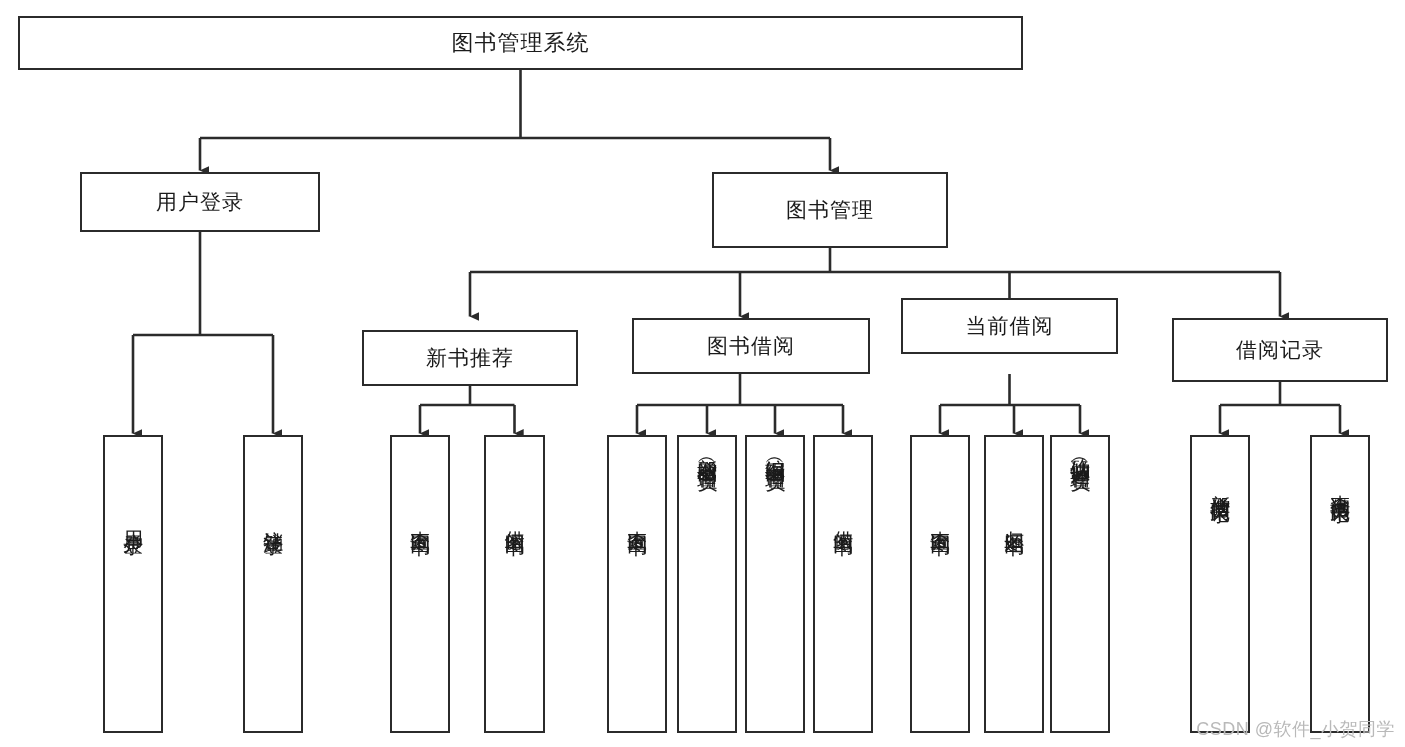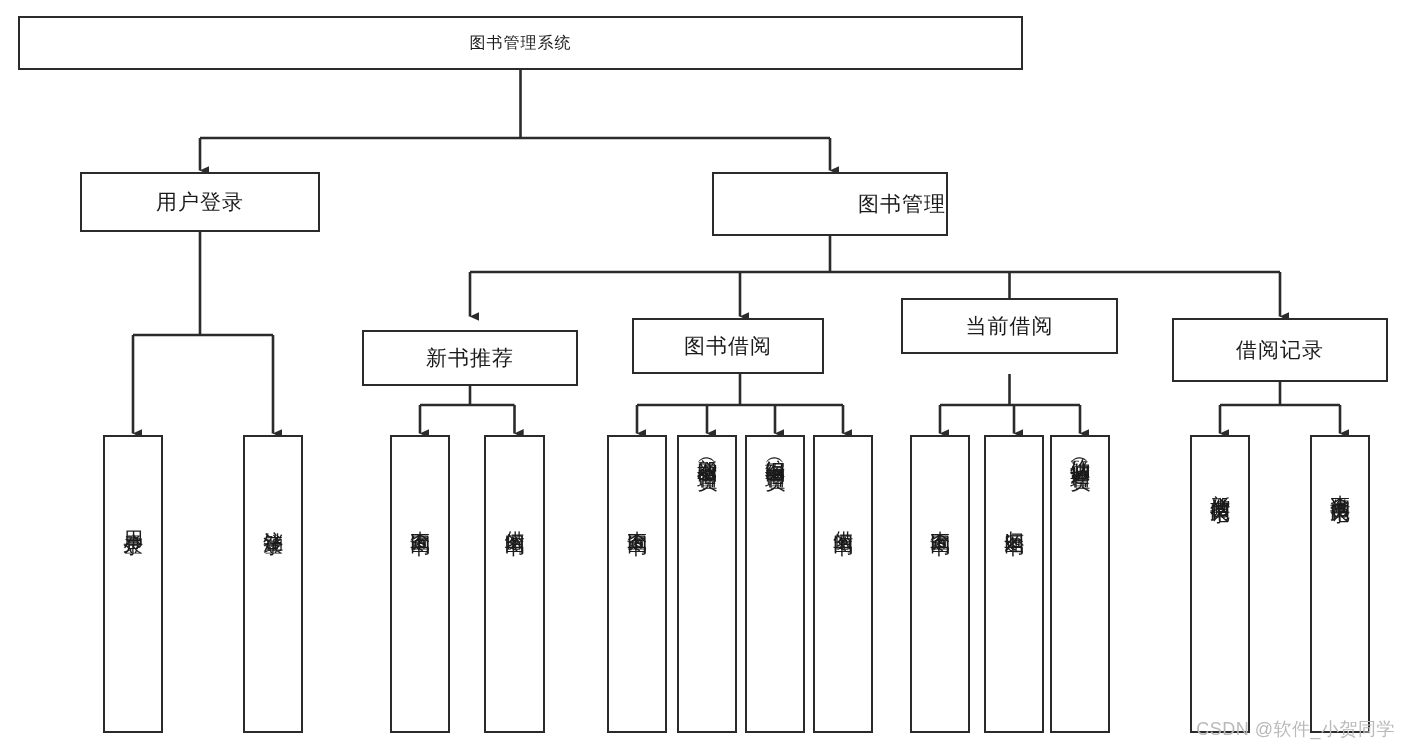--- a/index.html
+++ b/index.html
@@ -5,21 +5,21 @@
   html,body{margin:0;padding:0;background:#ffffff;}
   body{font-family:"Liberation Sans","DejaVu Sans",sans-serif;}
   #canvas{position:relative;width:1405px;height:747px;background:#fff;overflow:hidden;}
   #wires{position:absolute;left:0;top:0;width:1405px;height:747px;}
   .node{position:absolute;box-sizing:border-box;background:#ffffff;border:2.5px solid #2b2b2b;
         display:flex;align-items:center;justify-content:center;color:#1b1b1b;}
   .node.h{font-size:21px;letter-spacing:1px;}
   .node.v{align-items:flex-start;justify-content:center;padding-top:6px;}
   .node.v .vtext{writing-mode:vertical-rl;text-orientation:upright;font-size:20px;
                  line-height:1.18;letter-spacing:2px;white-space:pre;}
-  .node.root{font-size:16px;}
+  .node.root{font-size:22px;}
   .watermark{position:absolute;right:10px;bottom:6px;color:#b9b9b9;font-size:18px;
              letter-spacing:.5px;white-space:nowrap;}
 </style>
 </head>
 <body>
 
 <div id="canvas">
   <svg id="wires" viewBox="0 0 1405 747">
     <defs>
       <marker id="arw" markerWidth="11" markerHeight="11" refX="5" refY="9.2" orient="auto" markerUnits="userSpaceOnUse">
@@ -62,27 +62,27 @@
         <path d="M1340,405 L1340,433.5" marker-end="url(#arw)"></path>
       </g>
   </svg>
   <div id="nodes">
       <div class="node h root" style="left: 18px; top: 16px; width: 1005px; height: 54px;">
         <span>图书管理系统</span>
       </div>
       <div class="node h" style="left: 80px; top: 172px; width: 240px; height: 60px;">
         <span>用户登录</span>
       </div>
-      <div class="node h" style="left: 712px; top: 172px; width: 236px; height: 64px; justify-content: flex-end;">
+      <div class="node h" style="left: 712px; top: 172px; width: 236px; height: 76px;">
         <span>图书管理</span>
       </div>
       <div class="node h" style="left: 362px; top: 330px; width: 216px; height: 56px;">
         <span>新书推荐</span>
       </div>
-      <div class="node h" style="left: 632px; top: 318px; width: 192px; height: 56px;">
+      <div class="node h" style="left: 632px; top: 318px; width: 238px; height: 56px;">
         <span>图书借阅</span>
       </div>
       <div class="node h" style="left: 901px; top: 298px; width: 217px; height: 56px; font-family: Liberation Mono, monospace;">
         <span>当前借阅</span>
       </div>
       <div class="node h" style="left: 1172px; top: 318px; width: 216px; height: 64px;">
         <span>借阅记录</span>
       </div>
       <div class="node v" style="left: 103px; top: 435px; width: 60px; height: 298px; padding-top: 78px;">
         <span class="vtext">用户登录</span>

